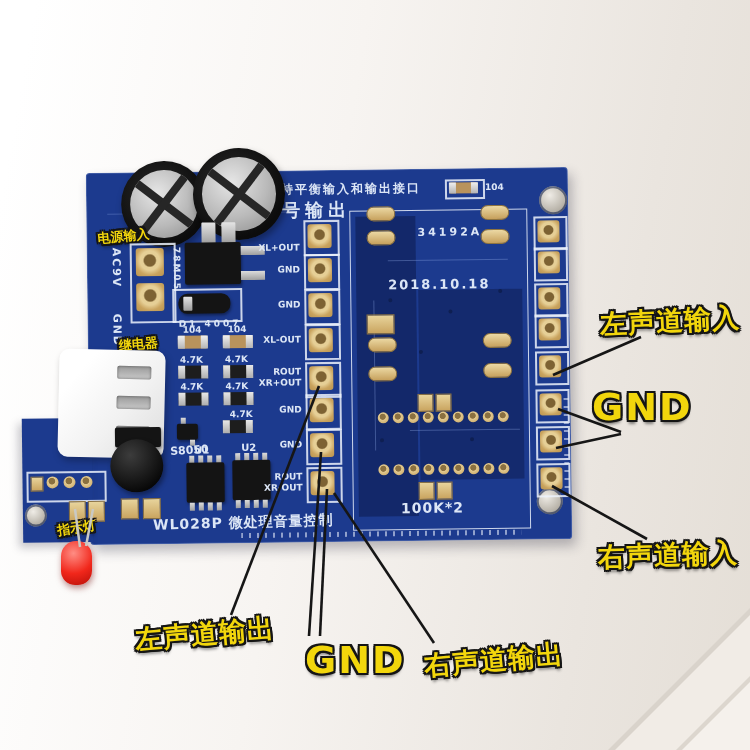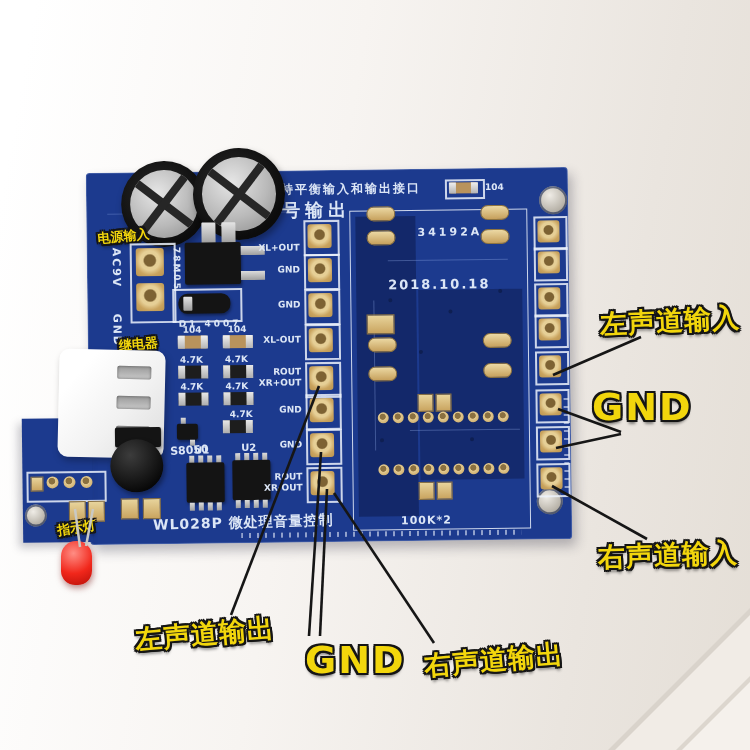--- a/index.html
+++ b/index.html
@@ -205,21 +205,21 @@
 XR+OUT</div>
     <div class="pinlbl" style="top:233px;">GND</div>
     <div class="pinlbl" style="top:268px;">GND</div>
     <div class="pinlbl" style="top:300px;">ROUT
 XR-OUT</div>
 
     <div class="padbox" style="left:262px;top:40px;width:176px;height:318px;border-width:1.5px;"></div>
     <div class="sk" style="left:330px;top:56px;font-size:11px;letter-spacing:3px;">34192A</div>
     <div class="sk" style="left:300px;top:107px;font-size:13px;letter-spacing:2px;">2018.10.18</div>
     <div class="spad" style="left:278px;top:144px;width:26px;height:18px;"></div>
-    <div class="sk" style="left:310px;top:344px;font-size:11px;letter-spacing:1px;">100K*2</div>
+    <div class="sk" style="left:310px;top:330px;font-size:14px;letter-spacing:1px;">100K*2</div>
 
     <div class="hole" style="left:452px;top:18px;width:28px;height:28px;"></div>
     <div class="hole" style="left:446px;top:320px;width:26px;height:26px;"></div>
   <div class="padbox" style="left: 216px; top: 49px; width: 32px; height: 32px;"></div>
       <div class="pad" style="left: 220px; top: 53px; width: 24px; height: 24px;"></div>
       <div class="padbox" style="left: 216px; top: 83px; width: 32px; height: 32px;"></div>
       <div class="pad" style="left: 220px; top: 87px; width: 24px; height: 24px;"></div>
       <div class="padbox" style="left: 216px; top: 118px; width: 32px; height: 32px;"></div>
       <div class="pad" style="left: 220px; top: 122px; width: 24px; height: 24px;"></div>
       <div class="padbox" style="left: 216px; top: 153px; width: 32px; height: 32px;"></div>

